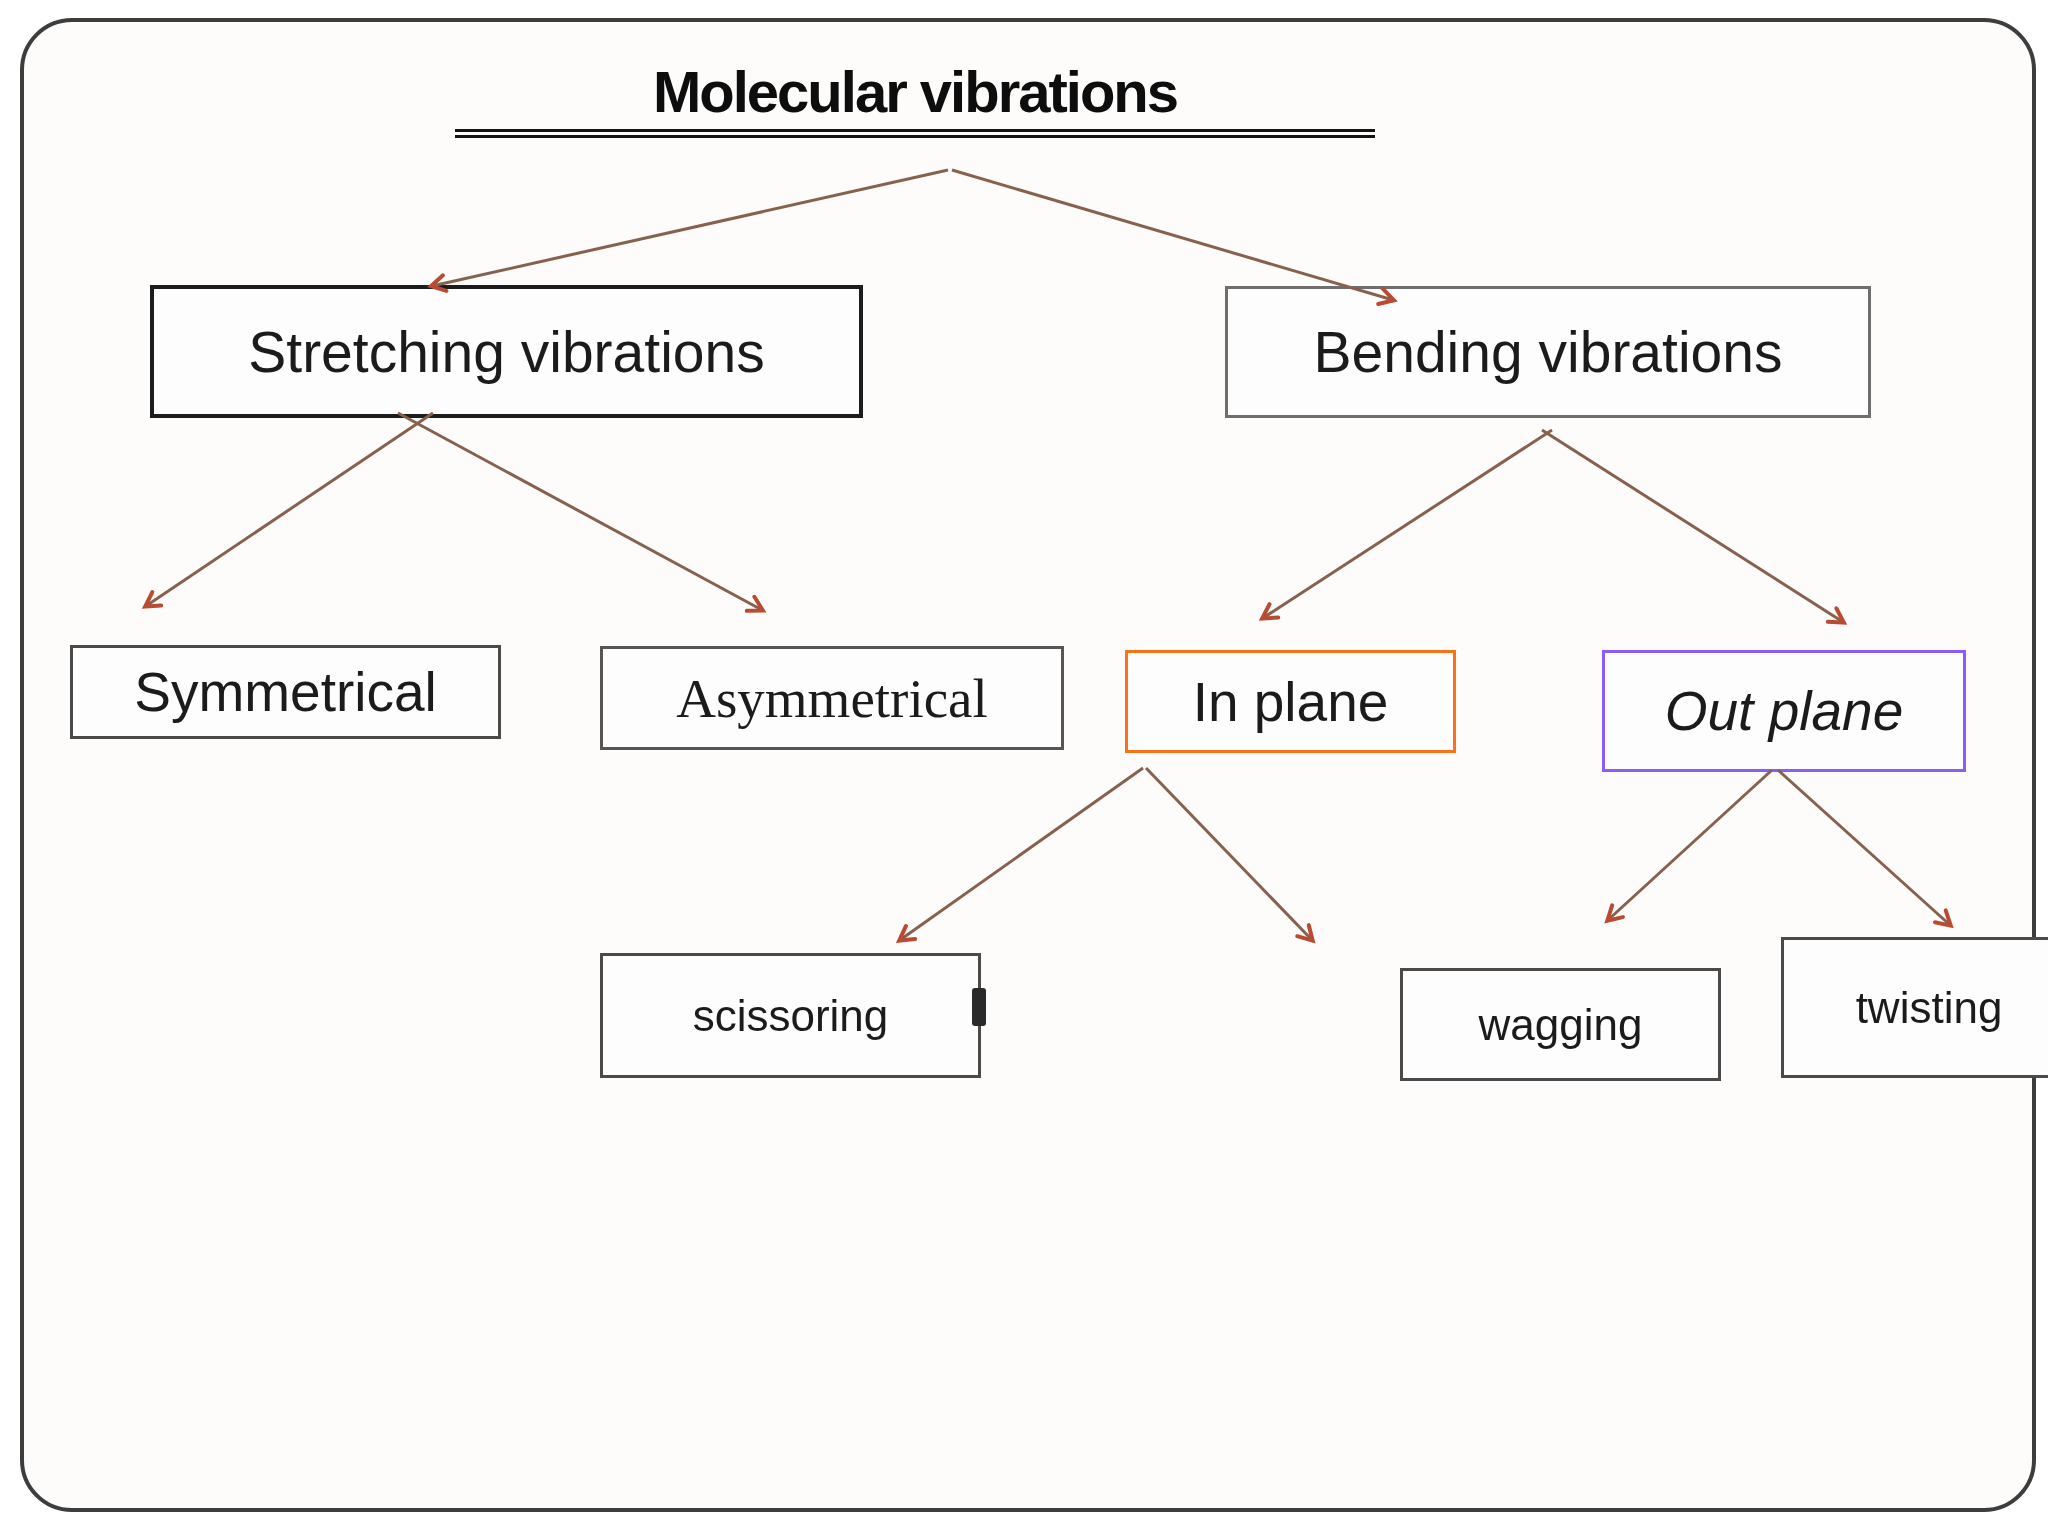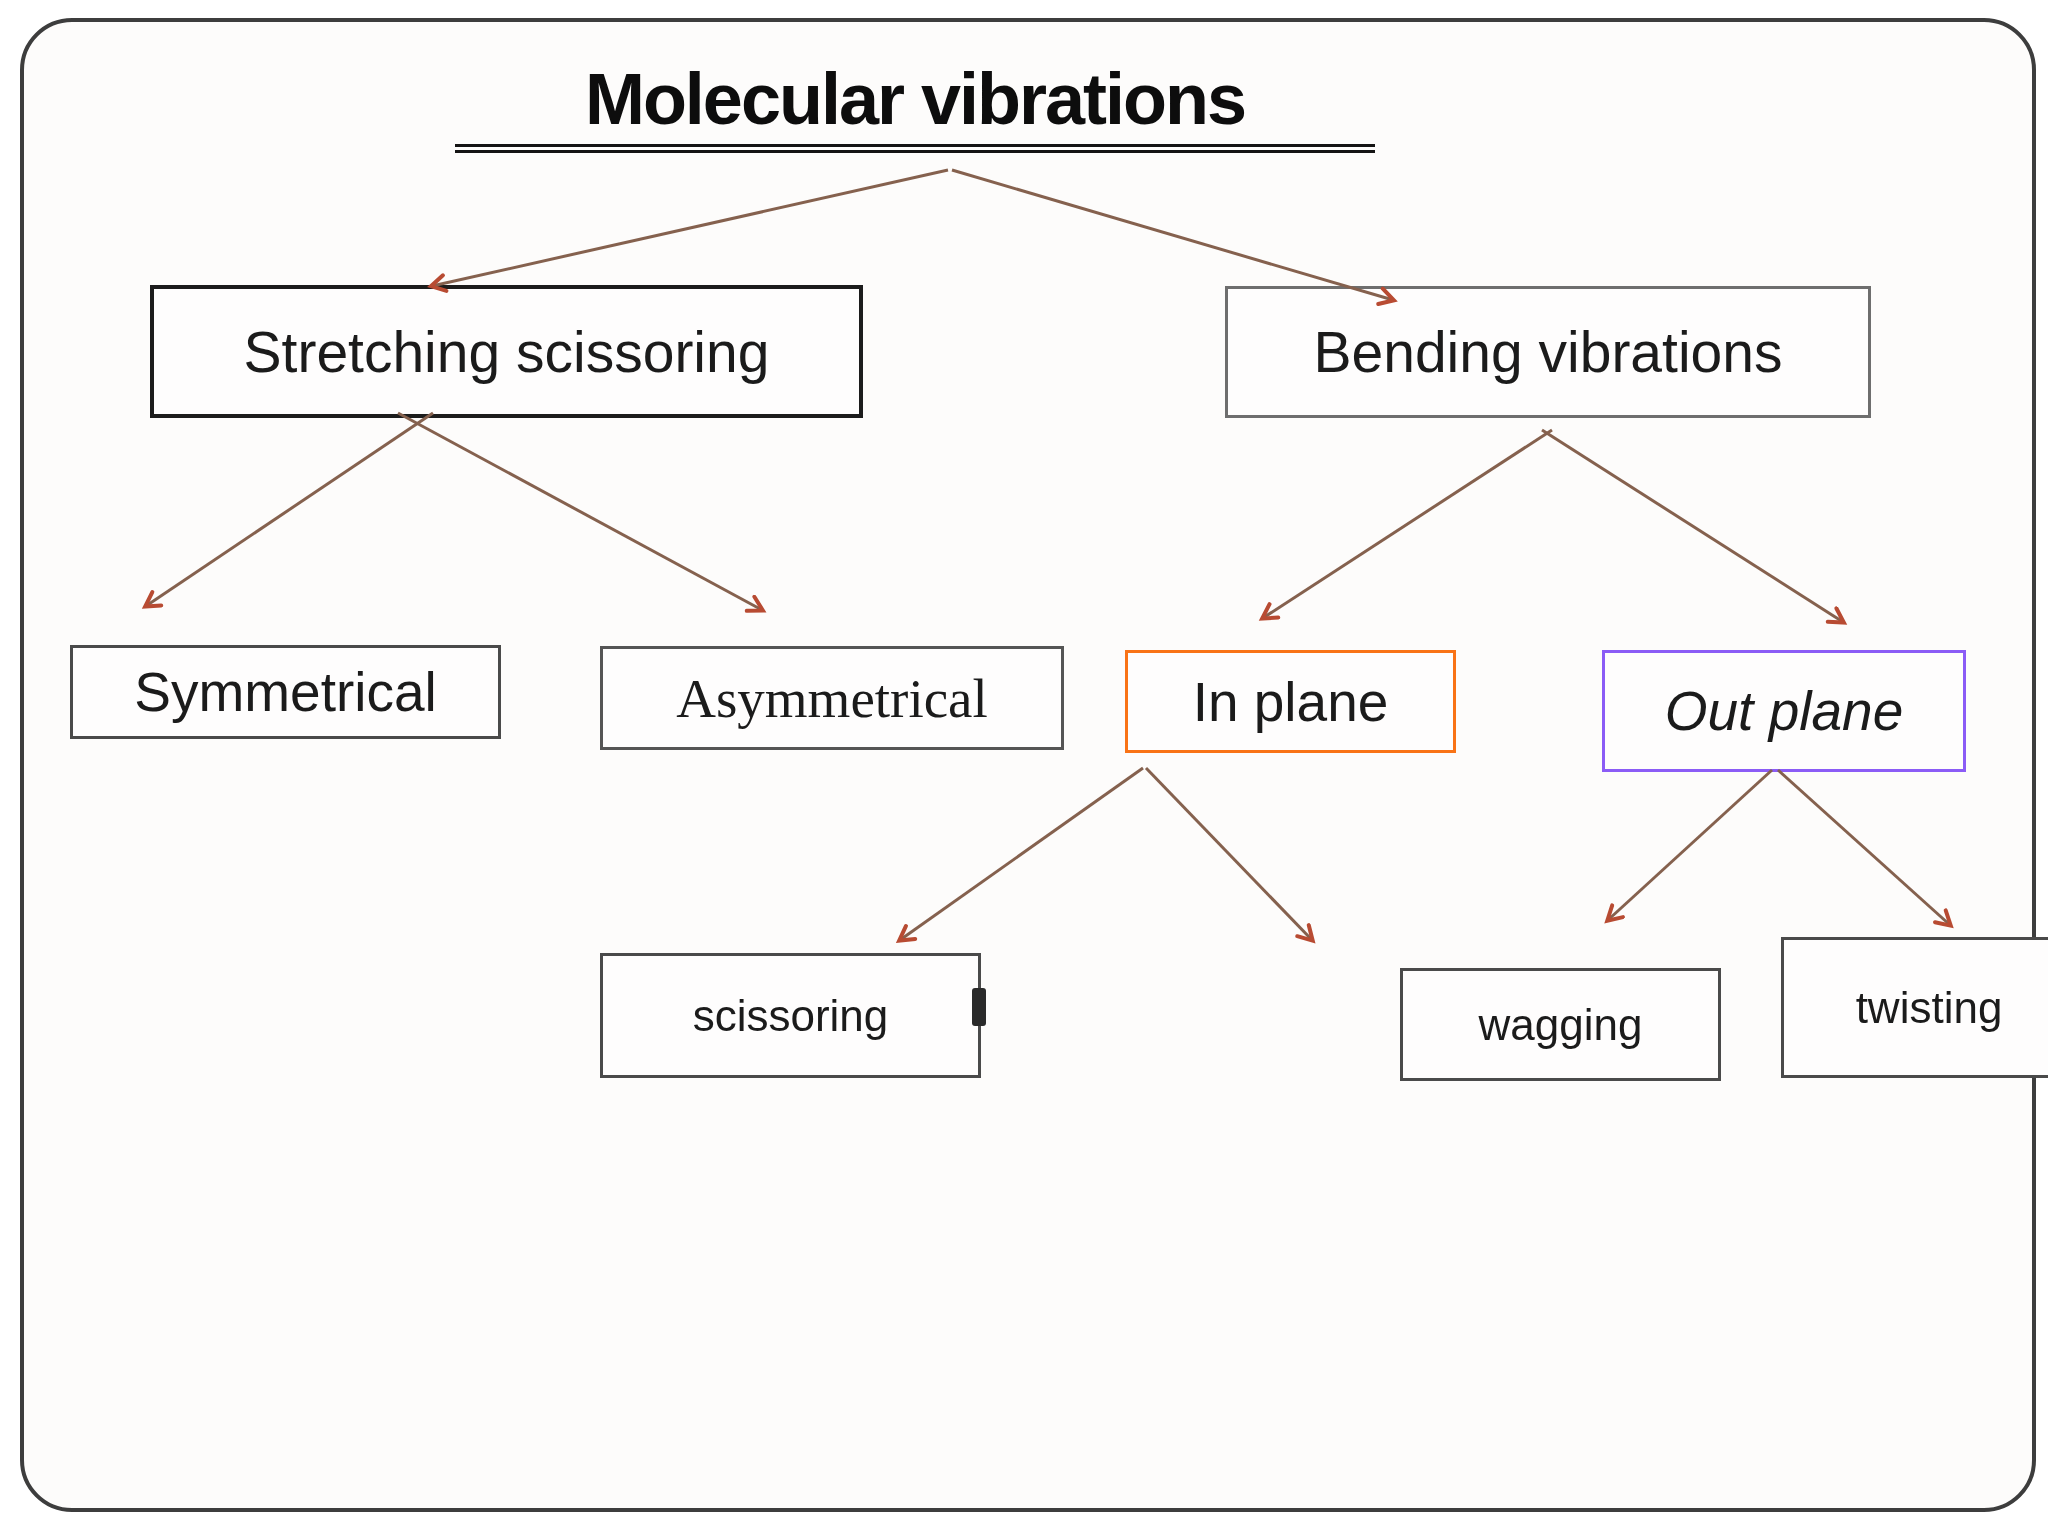--- a/index.html
+++ b/index.html
@@ -26,21 +26,21 @@
     border-radius: 52px;
     background: #fdfcfb;
     z-index: 1;
   }
   .title {
     position: absolute;
     left: 455px;
     top: 58px;
     width: 920px;
     text-align: center;
-    font-size: 72px;
+    font-size: 58px;
     font-weight: 900;
     letter-spacing: -2px;
     color: #0d0d0d;
     border-bottom: 9px double #141414;
     padding-bottom: 4px;
     z-index: 3;
   }
   .node {
     position: absolute;
     background: #fefdfd;
@@ -107,21 +107,21 @@
       <line x1="1552" y1="430" x2="1263" y2="618" marker-end="url(#ah)"></line>
       <line x1="1542" y1="430" x2="1843" y2="622" marker-end="url(#ah)"></line>
       <line x1="1143" y1="768" x2="900" y2="940" marker-end="url(#ah)"></line>
       <line x1="1146" y1="768" x2="1312" y2="940" marker-end="url(#ah)"></line>
       <line x1="1772" y1="770" x2="1608" y2="920" marker-end="url(#ah)"></line>
       <line x1="1778" y1="770" x2="1950" y2="925" marker-end="url(#ah)"></line>
     </g>
   </svg>
 
   <div id="box-stretching" class="node lvl1">
-    <span>Stretching scissoring</span>
+    <span>Stretching vibrations</span>
   </div>
 
   <div id="box-bending" class="node lvl1">
     <span>Bending vibrations</span>
   </div>
 
   <div id="box-symmetrical" class="node lvl2">
     <span>Symmetrical</span>
   </div>
 

